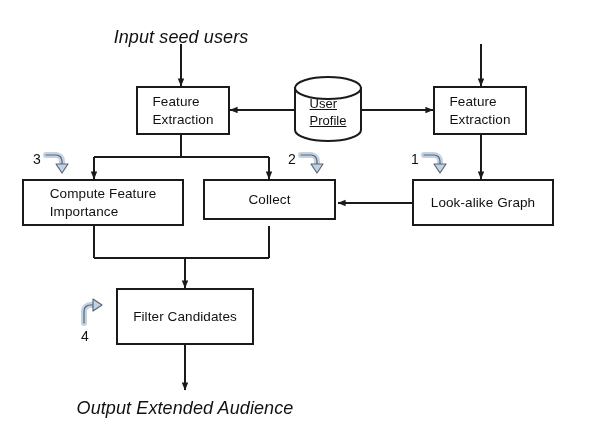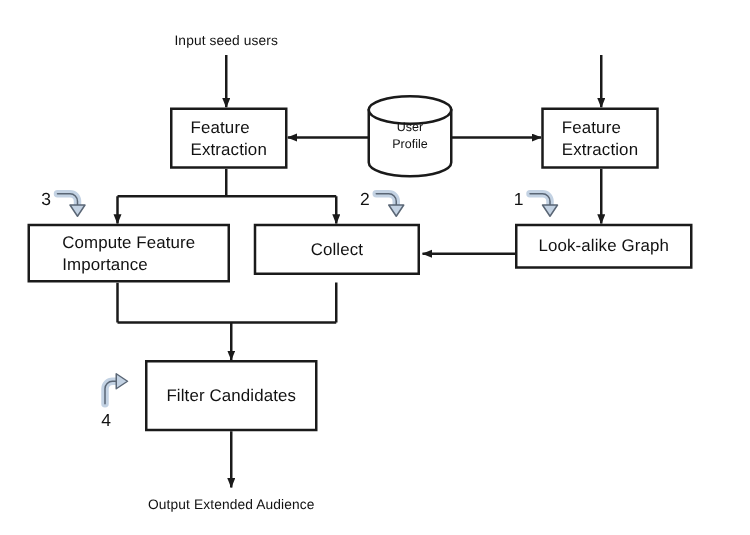--- a/index.html
+++ b/index.html
@@ -38,37 +38,39 @@
     line-height: 1.28;
     color: #111111;
     letter-spacing: 0.1px;
     z-index: 3;
   }
   .node-box .line2 {
     display: block;
   }
   .io-label {
     position: absolute;
-    font-size: 11px;
+    font-size: 18px;
     color: #111111;
     white-space: nowrap;
     text-align: center;
     transform: translateX(-50%);
     letter-spacing: 0.1px;
     z-index: 3;
+    font-style: italic;
   }
   .cyl-label {
     position: absolute;
-    font-size: 10px;
-    color: #111111;
-    text-align: center;
+    font-size: 13px;
+    color: #111111;
+    text-align: left;
     line-height: 1.3;
     white-space: nowrap;
     transform: translateX(-50%);
     z-index: 4;
+    text-decoration: underline;
   }
   .step-marker {
     position: absolute;
     z-index: 4;
     display: flex;
     align-items: flex-start;
   }
   .step-num {
     font-size: 14px;
     color: #111111;
@@ -177,21 +179,21 @@
       <span class="line2">Importance</span>
     </span>
   </div>
 
   <div class="node-box" style="left:203px; top:179px; width:133px; height:41px;">
     <span>
       <span>Collect</span>
     </span>
   </div>
 
-  <div class="node-box" style="left:412px; top:179px; width:142px; height:36px;">
+  <div class="node-box" style="left:412px; top:179px; width:142px; height:47px;">
     <span>
       <span>Look-alike Graph</span>
     </span>
   </div>
 
   <div class="node-box" style="left:116px; top:288px; width:138px; height:57px;">
     <span>Filter Candidates</span>
   </div>
 
   <div class="io-label" style="left:185px; top:398px;">Output Extended Audience</div>

